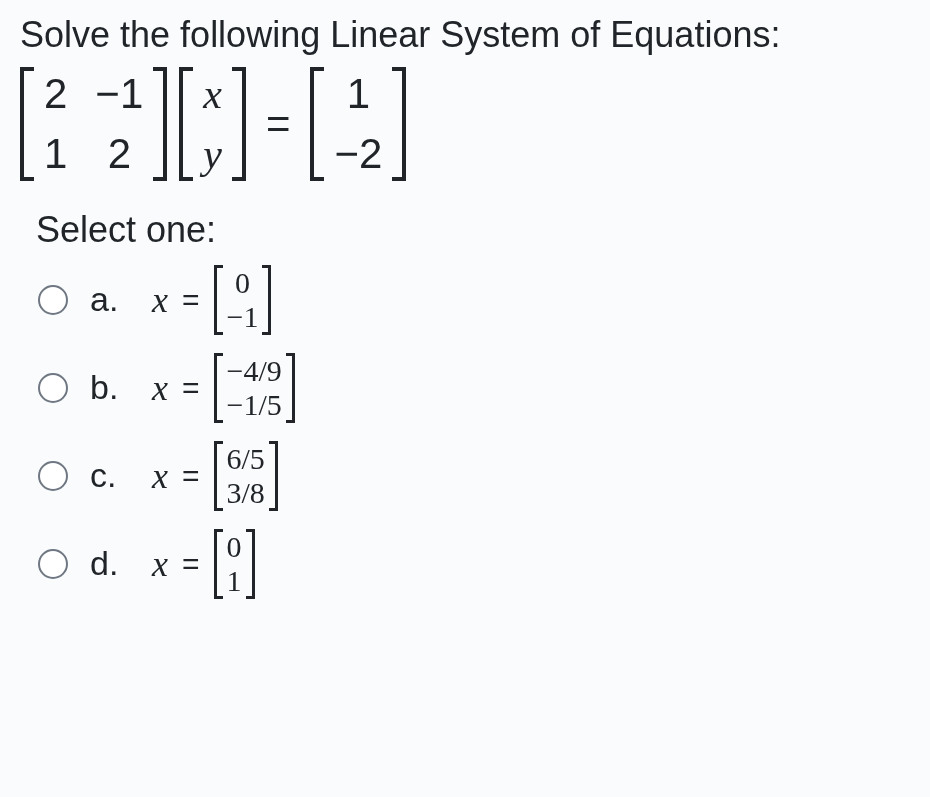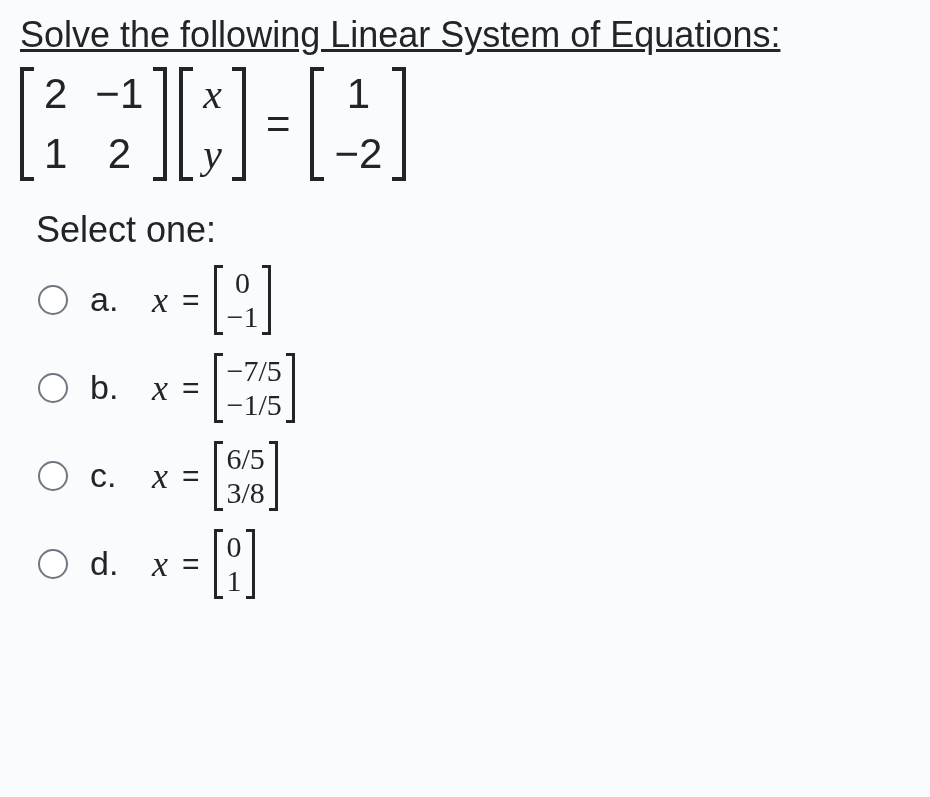--- a/index.html
+++ b/index.html
@@ -12,21 +12,20 @@
     color: #212529;
   }
   .page {
     padding: 12px 20px 20px 20px;
     box-sizing: border-box;
   }
   .question-text {
     font-size: 36px;
     line-height: 1.3;
     margin-bottom: 8px;
-    text-decoration: underline;
   }
   .equation {
     display: flex;
     align-items: center;
     gap: 12px;
     margin: 8px 0 28px 0;
   }
   .matrix {
     display: inline-flex;
     align-items: stretch;
@@ -245,21 +244,21 @@
       <span class="opt-math">
         <span class="xeq">x</span>
         <span class="eqsm">=</span>
         <span class="sm left">
           <span class="br">
               <span class="v"></span>
               <span class="t"></span>
               <span class="b"></span>
             </span>
           <span class="cells frac">
-            <span>−7/5</span>
+            <span>−4/9</span>
             <span>−1/5</span>
           </span>
           <span class="br" style="transform:scaleX(-1)">
               <span class="v"></span>
               <span class="t"></span>
               <span class="b"></span>
             </span>
         </span>
       </span>
     </div>

